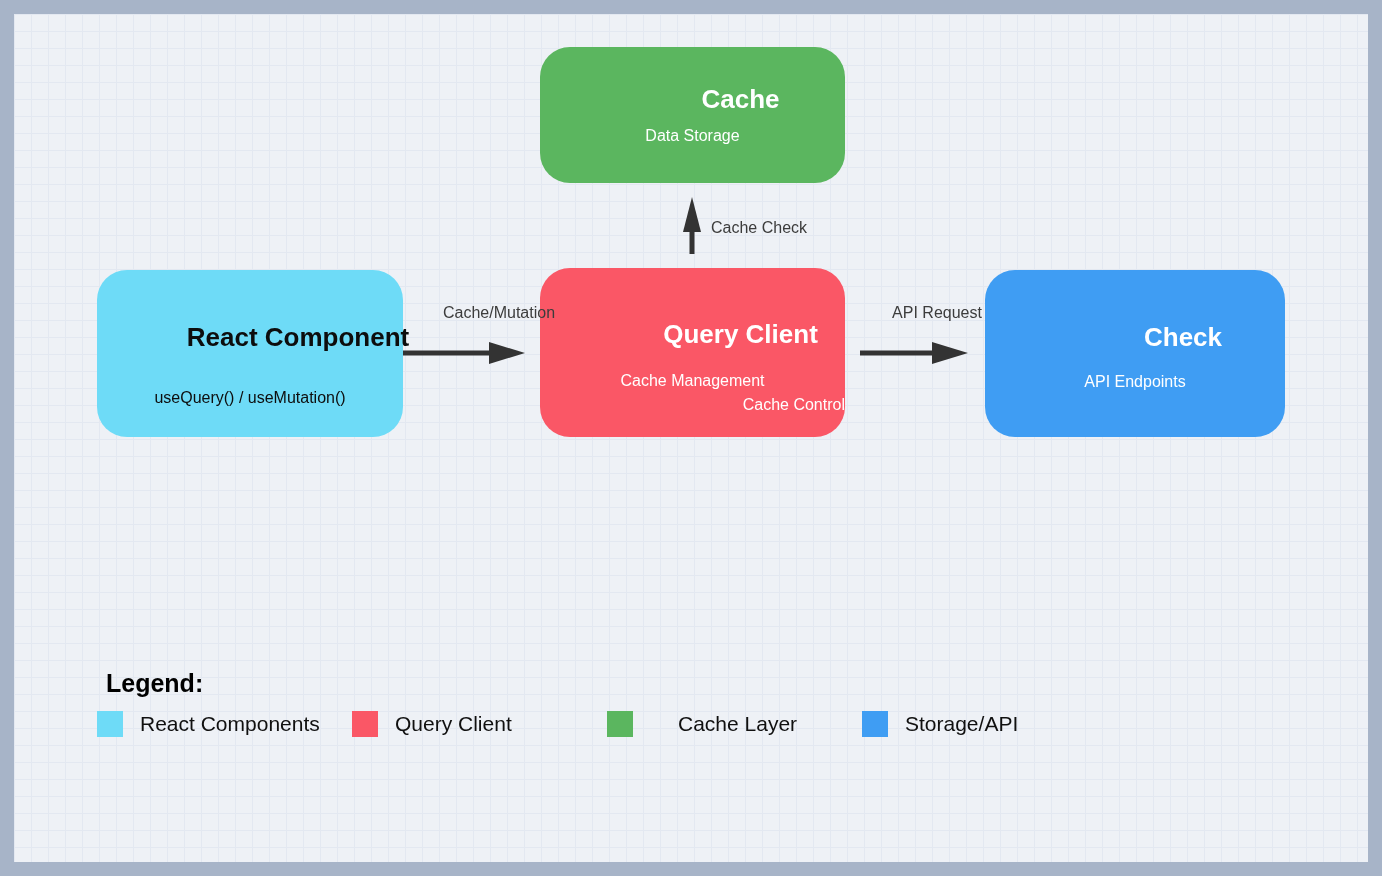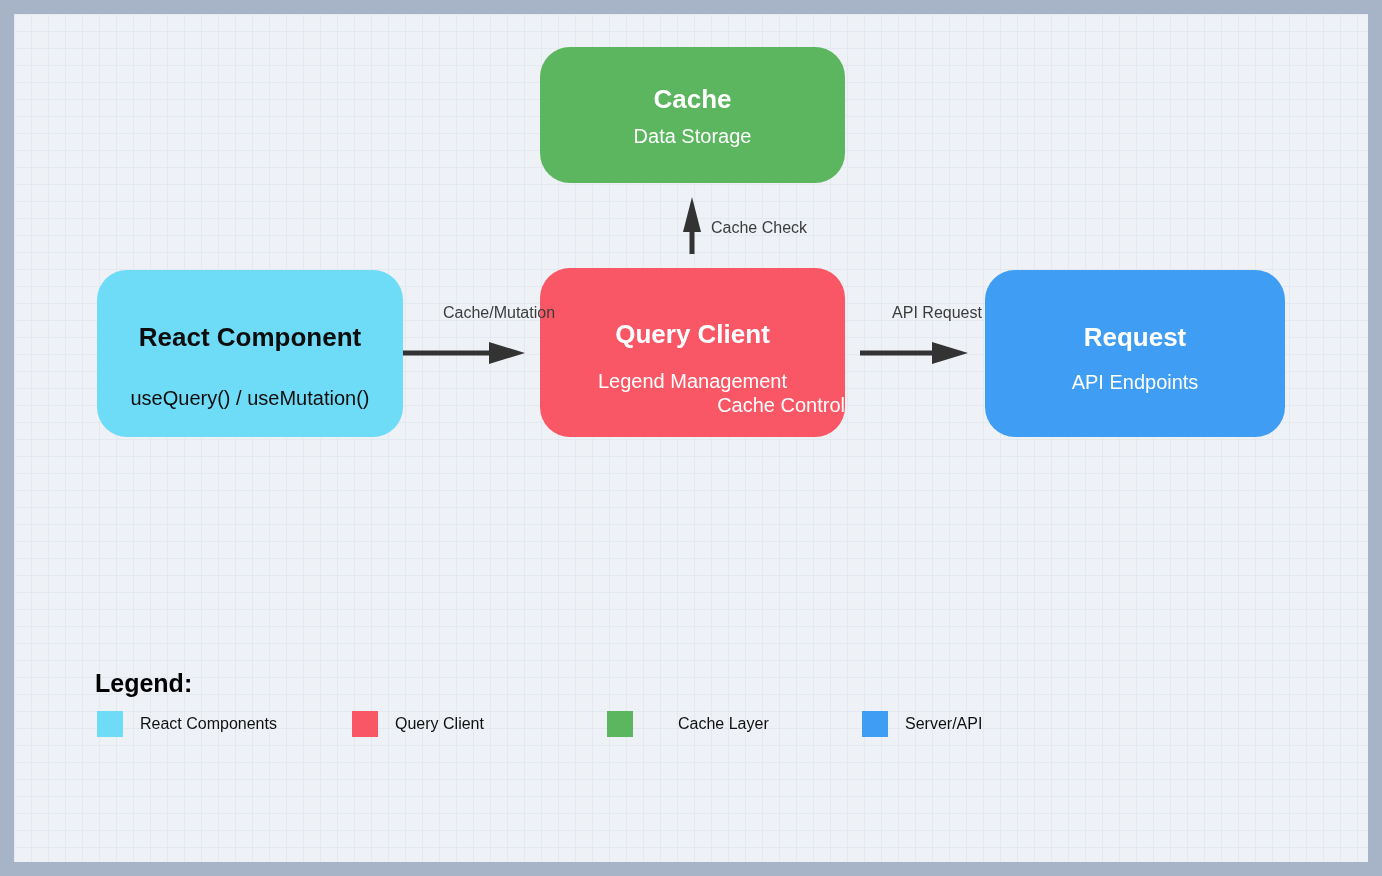--- a/index.html
+++ b/index.html
@@ -14,43 +14,43 @@
     position:relative;
     width:1354px;height:848px;
     overflow:hidden;
     background-image:
       linear-gradient(to right, #e3e8f1 1px, transparent 1px),
       linear-gradient(to bottom, #e3e8f1 1px, transparent 1px);
     background-size:17px 17px;
   }
   .edges{position:absolute;left:0;top:0;width:1354px;height:848px;}
   .node{position:absolute;border-radius:30px;color:#ffffff;}
-  .node-title{position:absolute;left:0;width:100%;text-align:center;font-weight:700;font-size:26px;line-height:30px;}
-  .node-sub{position:absolute;left:0;width:100%;text-align:center;font-size:20px;line-height:24px;}
+  .node-title{position:absolute;left:0;width:100%;text-align:center;font-weight:700;font-size:26px;line-height:30px;padding-left:48px;}
+  .node-sub{position:absolute;left:0;width:100%;text-align:center;font-size:16px;line-height:24px;}
   #node-cache{left:526px;top:33px;width:305px;height:136px;}
   #node-cache .node-title{top:37px;}
   #node-cache .node-sub{top:77px;}
   #node-react{left:83px;top:256px;width:306px;height:167px;color:#0d0d0d;}
   #node-react .node-title{top:52px;}
   #node-react .node-sub{top:116px;}
   #node-query{left:526px;top:254px;width:305px;height:169px;}
   #node-query .node-title{top:51px;}
   #node-query .sub1{top:101px;}
   #node-query .sub2{top:125px;text-align:right;}
   #node-server{left:971px;top:256px;width:300px;height:167px;}
   #node-server .node-title{top:52px;}
   #node-server .node-sub{top:100px;}
   .edge-label{position:absolute;font-size:16px;color:#3c3c3c;white-space:nowrap;}
   #label-query-mutation{left:485px;top:299px;transform:translate(-50%,-50%);}
   #label-api-request{left:923px;top:299px;transform:translate(-50%,-50%);}
   #label-cache-check{left:697px;top:214px;transform:translateY(-50%);}
-  .legend-heading{position:absolute;left:81px;top:655px;font-size:25px;font-weight:700;color:#000;}
+  .legend-heading{position:absolute;left:92px;top:655px;font-size:25px;font-weight:700;color:#000;}
   .legend-item{position:absolute;top:696px;display:flex;align-items:center;height:27px;}
   .legend-swatch{width:26px;height:26px;margin-right:17px;}
-  .legend-label{font-size:16px;color:#101010;}
+  .legend-label{font-size:21px;color:#101010;}
   #legend-item-0{left:83px;}
   #legend-item-1{left:338px;}
   #legend-item-2{left:593px;gap:28px;}
   #legend-item-3{left:848px;}
 </style>
 </head>
 <body>
 
 <div class="frame" style="background-color: rgb(167, 180, 200);">
   <div class="canvas" style="background-color: rgb(238, 241, 246);">
@@ -69,26 +69,26 @@
       <div class="node-sub">Data Storage</div>
     </div>
 
     <div class="node" id="node-react" style="background-color: rgb(110, 219, 247);">
       <div class="node-title">React Component</div>
       <div class="node-sub">useQuery() / useMutation()</div>
     </div>
 
     <div class="node" id="node-query" style="background-color: rgb(250, 87, 102);">
       <div class="node-title">Query Client</div>
-      <div class="node-sub sub1">Legend Management</div>
+      <div class="node-sub sub1">Cache Management</div>
       <div class="node-sub sub2">Cache Control</div>
     </div>
 
     <div class="node" id="node-server" style="background-color: rgb(63, 157, 243);">
-      <div class="node-title">Request</div>
+      <div class="node-title">Check</div>
       <div class="node-sub">API Endpoints</div>
     </div>
 
     <div class="edge-label" id="label-query-mutation">Cache/Mutation</div>
     <div class="edge-label" id="label-api-request">API Request</div>
     <div class="edge-label" id="label-cache-check">Cache Check</div>
 
     <div class="legend-heading">Legend:</div>
 
     <div class="legend-item" id="legend-item-0">
@@ -98,17 +98,17 @@
     <div class="legend-item" id="legend-item-1">
       <span class="legend-swatch" style="background-color: rgb(250, 87, 102);"></span>
       <span class="legend-label">Query Client</span>
     </div>
     <div class="legend-item" id="legend-item-2">
       <span class="legend-swatch" style="background-color: rgb(91, 182, 95);"></span>
       <span class="legend-label">Cache Layer</span>
     </div>
     <div class="legend-item" id="legend-item-3">
       <span class="legend-swatch" style="background-color: rgb(63, 157, 243);"></span>
-      <span class="legend-label">Server/API</span>
+      <span class="legend-label">Storage/API</span>
     </div>
 
   </div>
 </div>
 
 </body></html>

